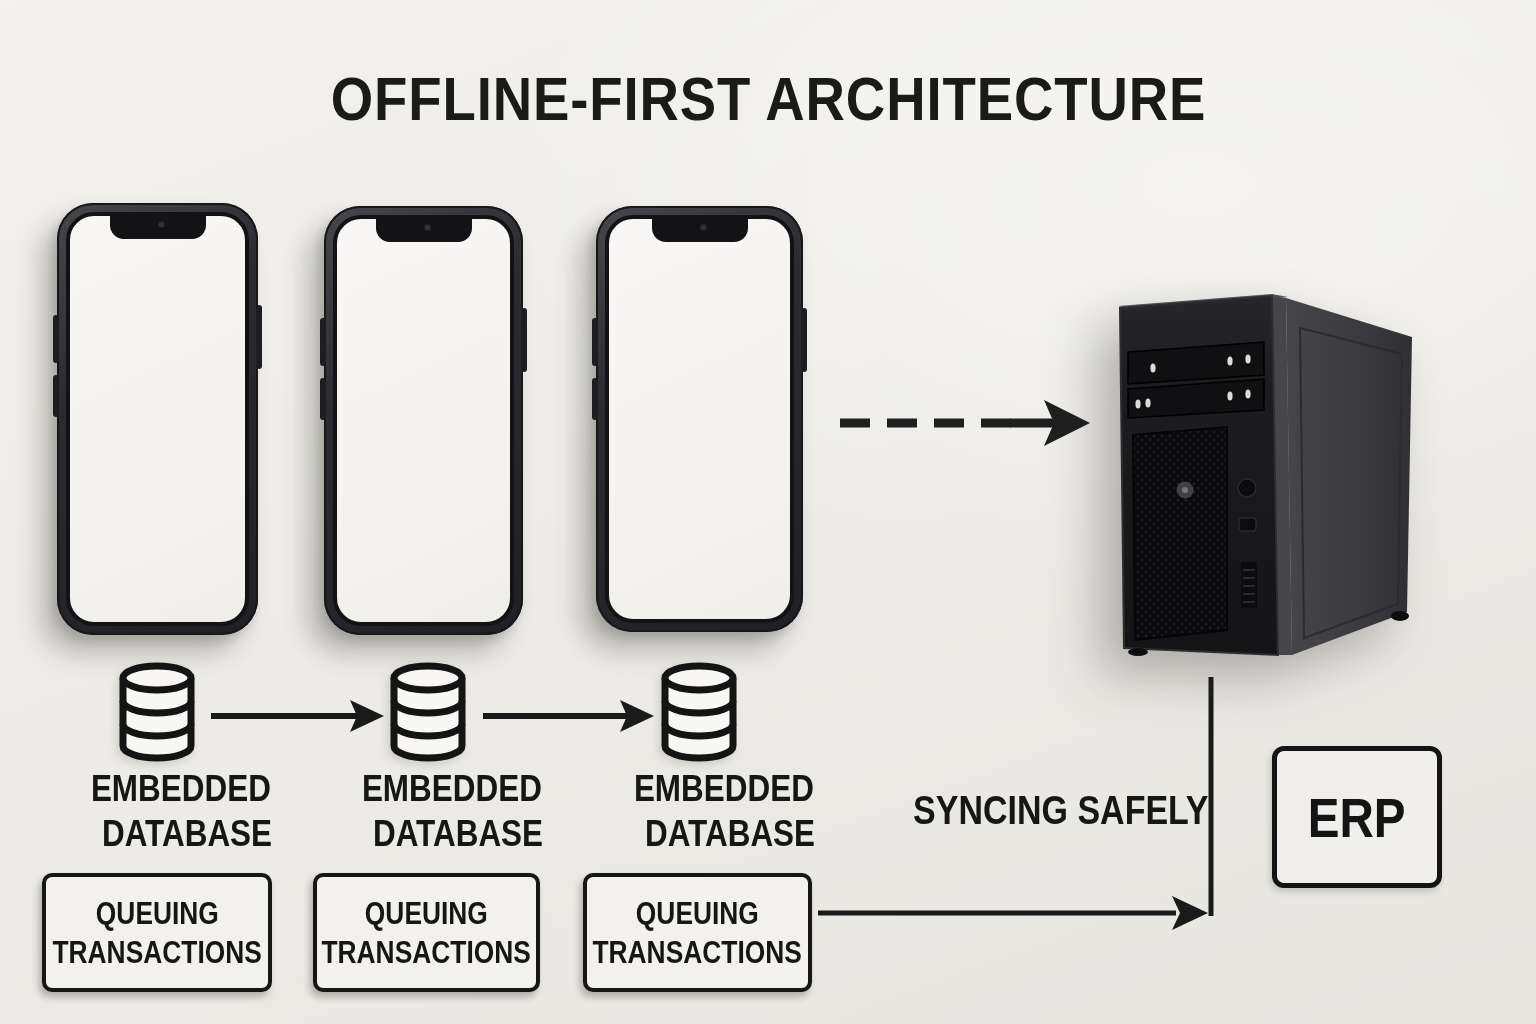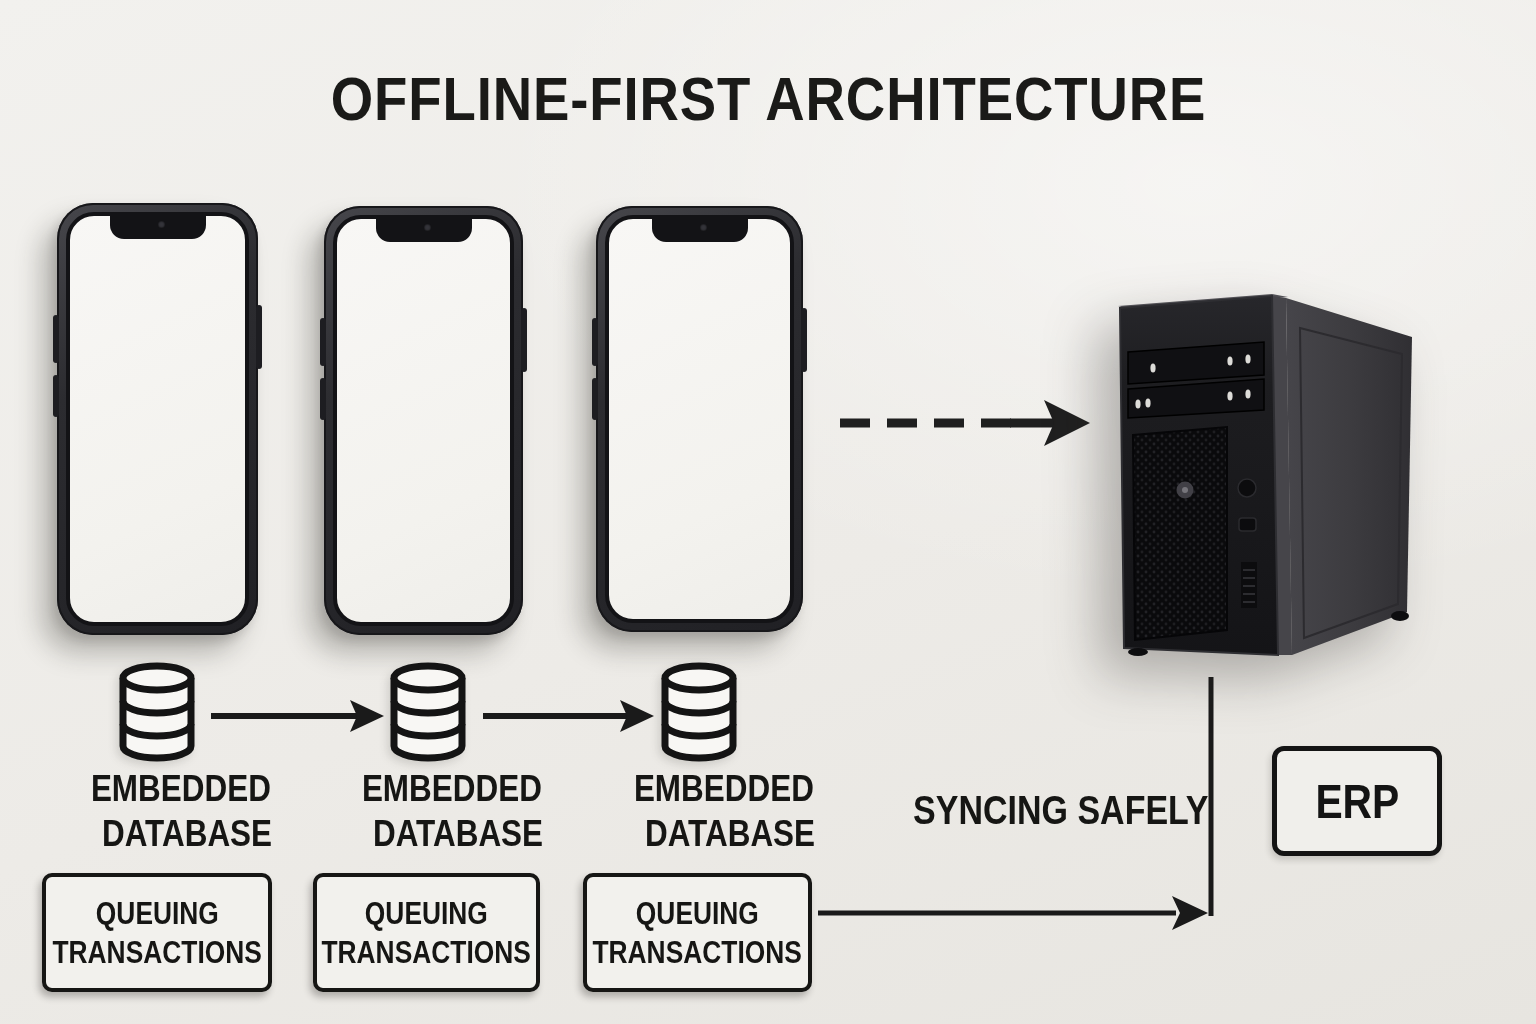--- a/index.html
+++ b/index.html
@@ -59,24 +59,24 @@
     font-size:31px; font-weight:700; line-height:39px; text-align:center; color:#161614;
   }
 
   
   .sync-label {
     position:absolute; left:887px; top:788px; width:310px; text-align:center;
     font-size:40px; font-weight:700; color:#161614; line-height:1.1;
   }
 
   .erp-box {
-    position:absolute; left:1272px; top:746px; width:170px; height:110px;
+    position:absolute; left:1272px; top:746px; width:170px; height:142px;
     border:5px solid #141414; border-radius:12px; background:#f0efeb;
     display:flex; align-items:center; justify-content:center;
-    font-size:48px; font-weight:700; color:#141414;
+    font-size:56px; font-weight:700; color:#141414;
     box-shadow:-2px 4px 6px rgba(40,38,34,.18);
   }
 
   .server-svg { position:absolute; left:1108px; top:286px; width:310px; height:392px;
                 filter:drop-shadow(-22px 22px 26px rgba(40,38,34,.32)); }
 
   .connectors { position:absolute; inset:0; width:1536px; height:1024px; pointer-events:none; }
 </style>
 </head>
 <body>

